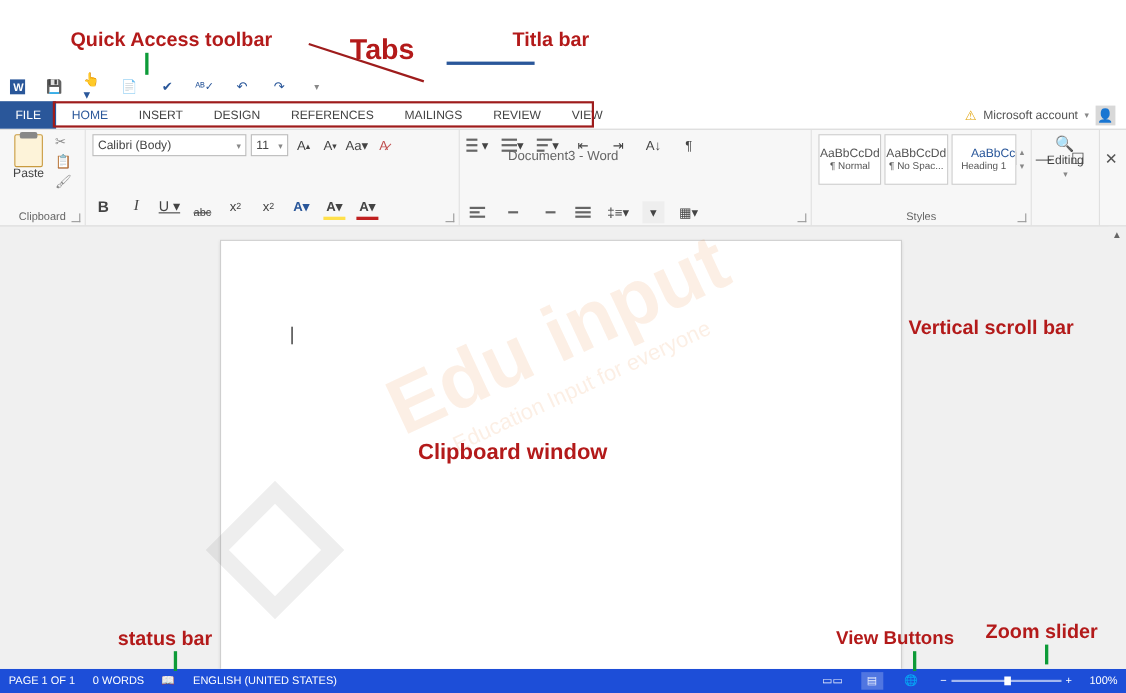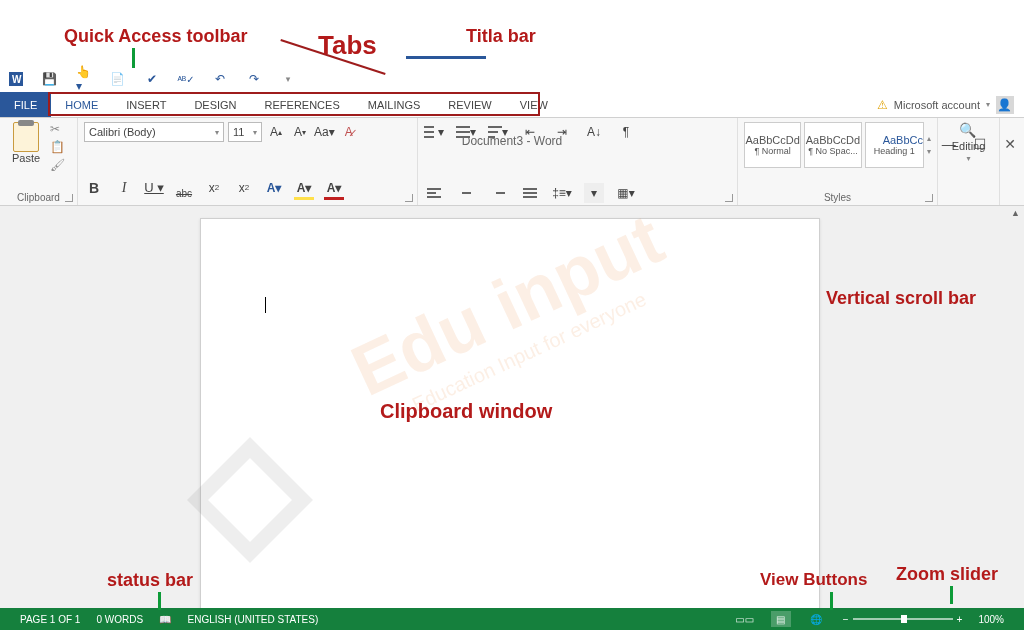--- a/index.html
+++ b/index.html
@@ -63,21 +63,21 @@
 
 .editing-g { width: 62px; }
 .find-ico { font-size:14px;color:#444; }
 
 .doc-area { flex:1; background:#f0f0f0; position:relative; overflow:hidden; }
 .page { position:absolute; left:200px; top:12px; width:620px; height:900px; background:#fff; border:1px solid #cfcfcf; box-shadow:0 1px 3px rgba(0,0,0,0.1); }
 .cursor { position:absolute; left:64px; top:78px; width:1px; height:16px; background:#000; }
 .vscroll { position:absolute; right:0; top:0; bottom:0; width:16px; background:#f0f0f0; }
 .vscroll .up { position:absolute;top:2px;left:3px;font-size:9px;color:#666;}
 
-.status-bar { height:22px; background:#15803d; color:#fff; display:flex; align-items:center; font-size:10px; padding:0 20px; gap:16px; }
+.status-bar { height:22px; background:#1d4ed8; color:#fff; display:flex; align-items:center; font-size:10px; padding:0 8px; gap:16px; }
 .status-bar .spacer { flex:1; }
 .view-btn { width:20px;height:16px;display:flex;align-items:center;justify-content:center;opacity:0.9;}
 .zoom-slider { display:flex;align-items:center;gap:4px; }
 .slider-track { width:100px;height:2px;background:rgba(255,255,255,0.6);position:relative;}
 .slider-thumb { position:absolute;left:48px;top:-3px;width:6px;height:8px;background:#fff;}
 
 .watermark { position:absolute; left:50%; top:50%; transform:translate(-50%,-50%) rotate(-25deg); font-size:72px; font-weight:700; color:rgba(230,120,40,0.12); z-index:5; pointer-events:none; white-space:nowrap;}
 .watermark small { display:block; font-size:20px; font-weight:400; text-align:center;}
 .wm-logo { position:absolute; left:180px; top:430px; width:140px;height:140px; opacity:0.08; z-index:4; pointer-events:none;}
 .wm-logo svg { width:100%;height:100%; }

